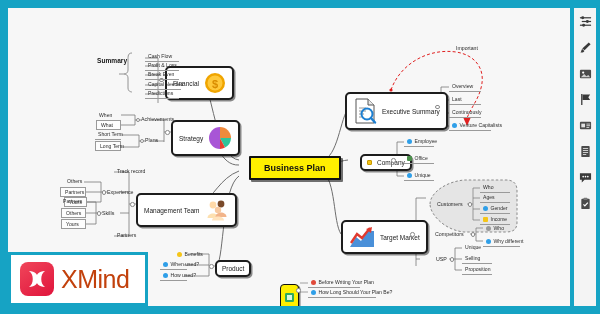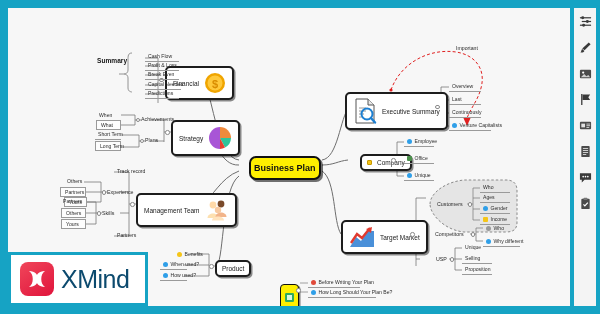--- a/index.html
+++ b/index.html
@@ -39,28 +39,28 @@
     position:absolute; left:8px; bottom:8px; width:140px; height:54px;
     background:#fff; border:3px solid #16a3c4;
     display:flex; align-items:center; gap:7px; padding-left:9px;
   }
   #logo .mark {
     width:34px; height:34px; border-radius:8px;
     background:linear-gradient(145deg,#f0465a,#e0143c);
     display:flex; align-items:center; justify-content:center;
     color:#fff; font-weight:bold; font-size:22px; line-height:1;
   }
-  #logo .wordmark { font-size:25px; color:#0c4a6e; letter-spacing:-.5px; }
+  #logo .wordmark { font-size:25px; color:#c2410c; letter-spacing:-.5px; }
 
   
   .node { position:absolute; white-space:nowrap; }
 
   .central {
-    background:#ffef00; border:2px solid #111; border-radius:7px;
-    padding:5px 3px; font-size:9px; font-weight:bold; color:#111;
+    background:#ffef00; border:2px solid #111; border-radius:1px;
+    padding:5px 13px; font-size:9px; font-weight:bold; color:#111;
     box-shadow:2px 2px 0 rgba(0,0,0,.55);
   }
   .main {
     background:#fff; border:2px solid #1d1d1d; border-radius:5px;
     padding:4px 6px; font-size:6.5px; color:#1a1a1a;
     display:flex; align-items:center; gap:5px;
     box-shadow:1.5px 1.5px 0 rgba(0,0,0,.45);
   }
   .main.small { padding:3px 5px; }
   .main .ico { flex:0 0 auto; display:flex; align-items:center; }

